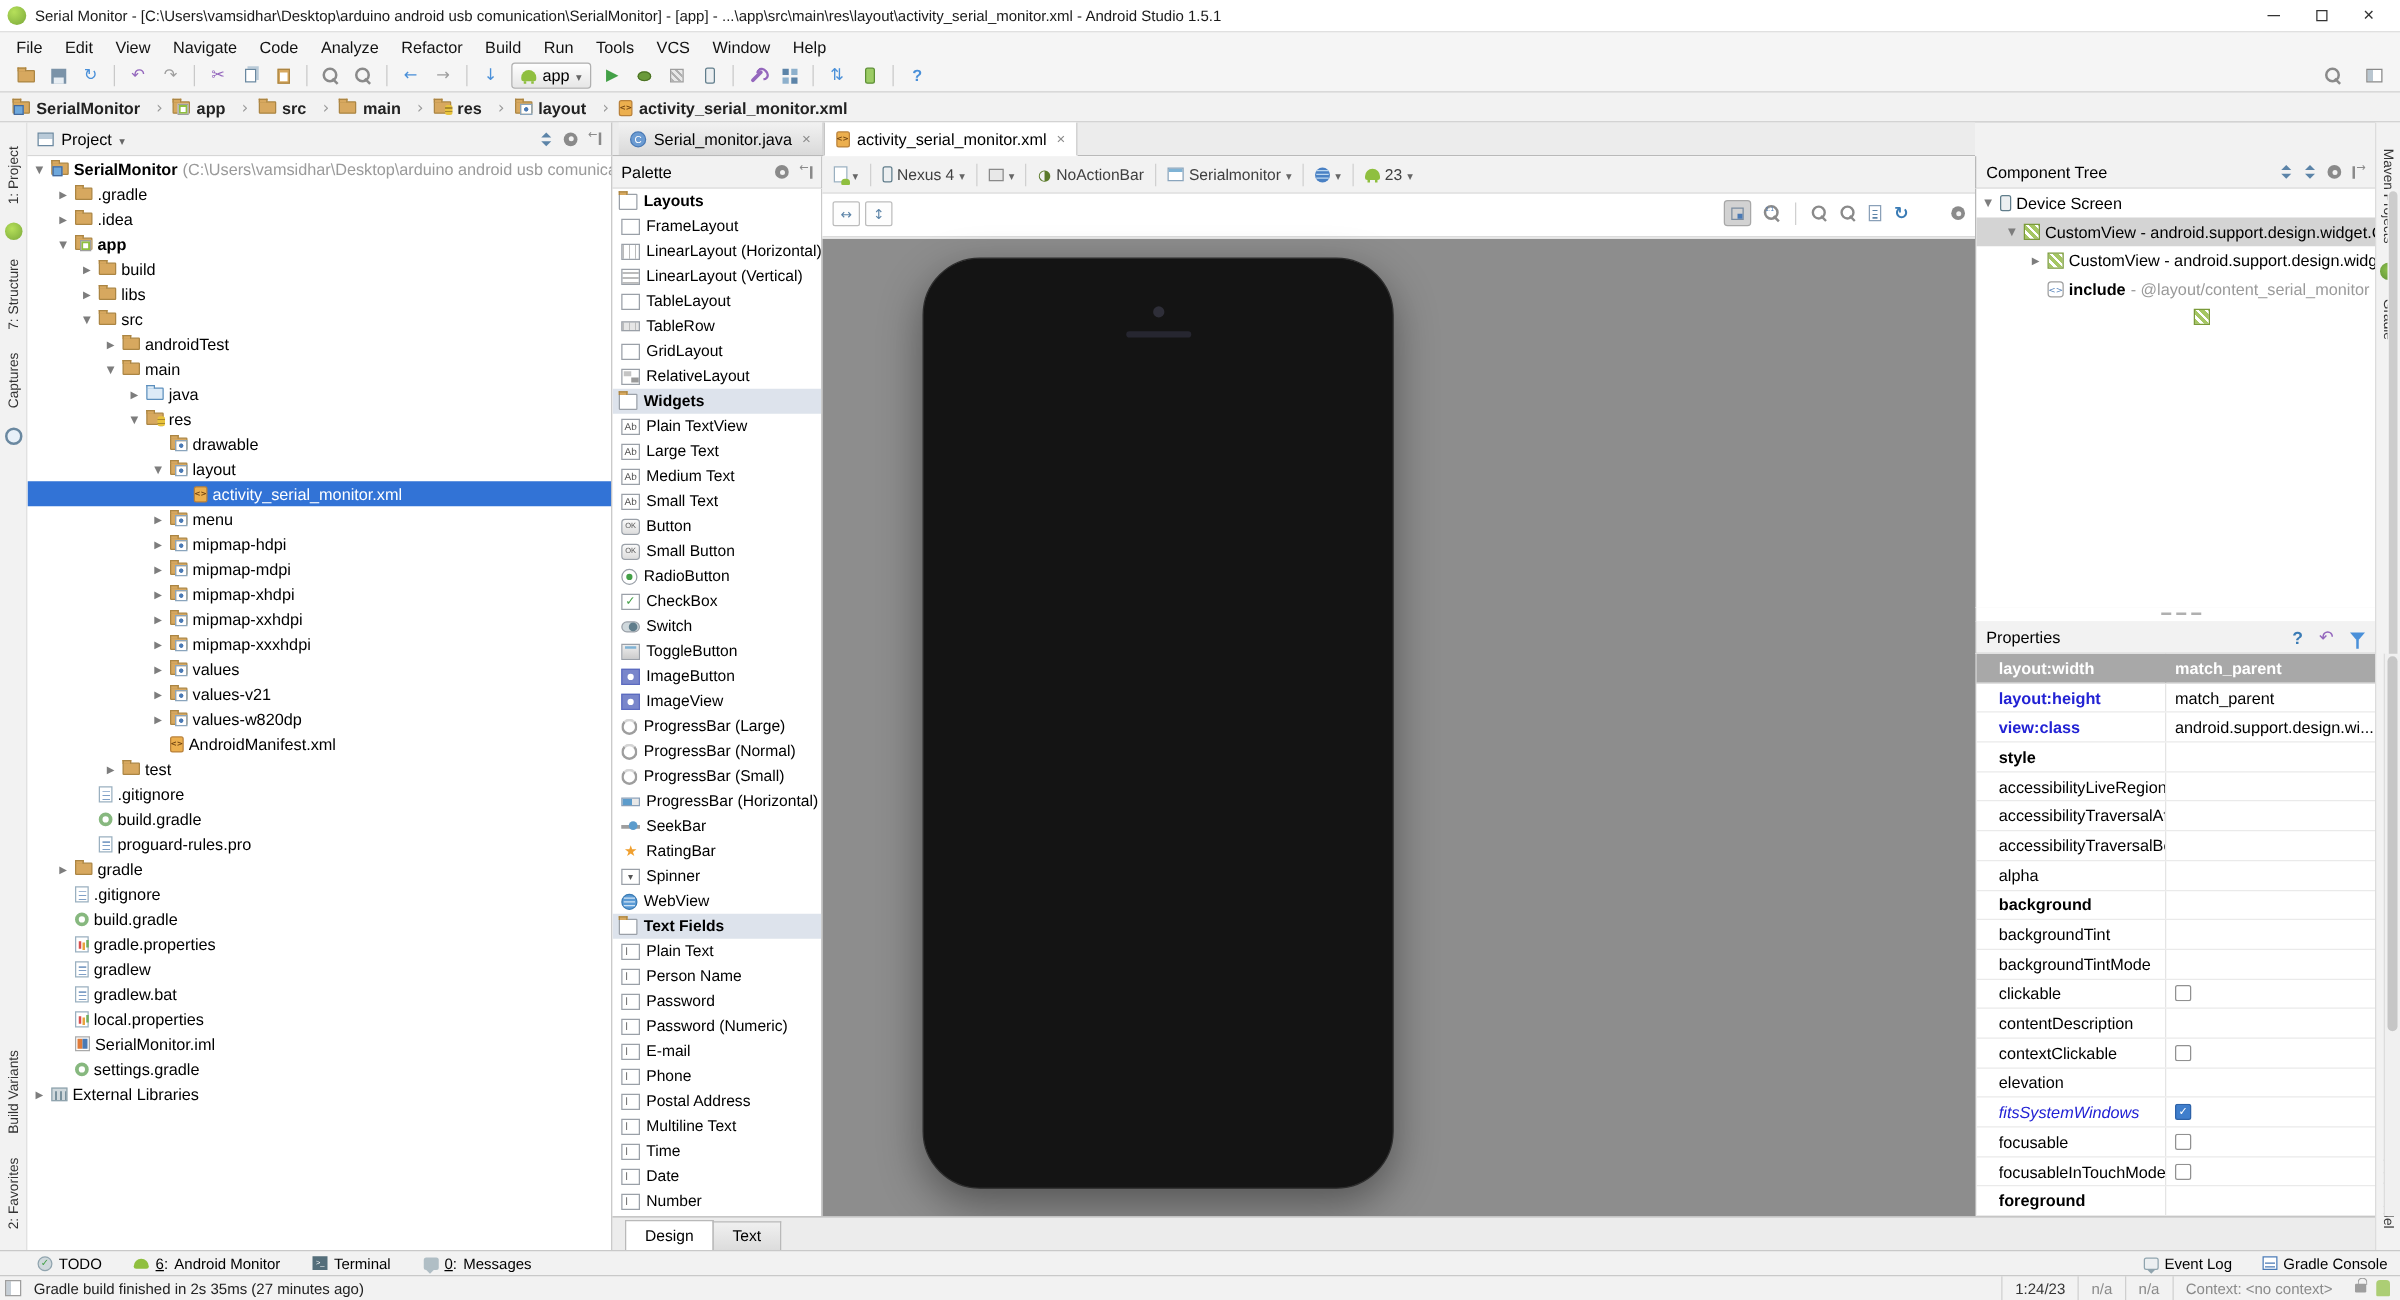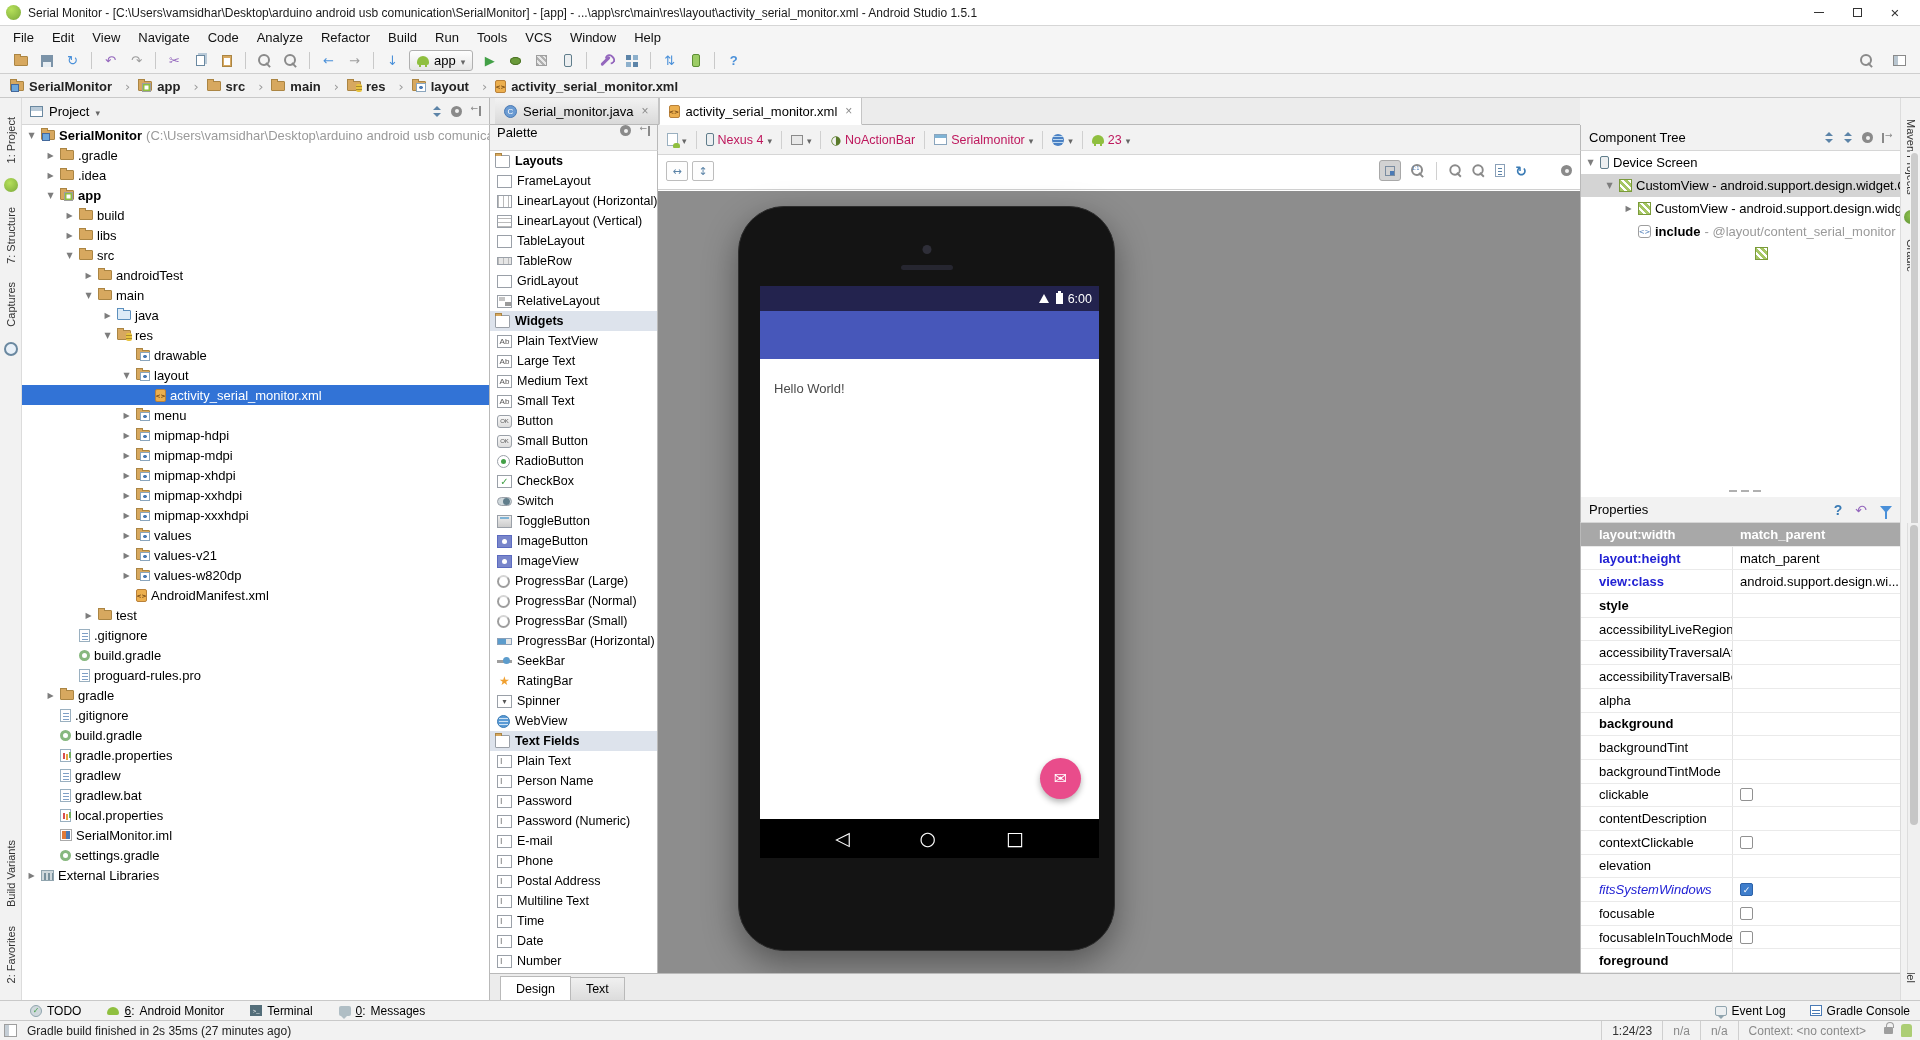--- a/index.html
+++ b/index.html
@@ -116,21 +116,21 @@
   .ic-include { width:13px; height:13px; border-radius:3px; border:1px solid #9e9e9e; background:#fff; }
   .ic-include::after { content:'<>'; font-size:7px; color:#4a7ab5; font-family:"DejaVu Sans",sans-serif; }
 
   
   .tabbar { position:absolute; left:490px; top:98px; width:1090px; height:27px; background:#ececec; border-bottom:1px solid #b9b9b9; display:flex; align-items:stretch; padding-left:5px; }
   .etab { display:flex; align-items:center; gap:6px; padding:0 9px; border-right:1px solid #c5c5c5; background:linear-gradient(#f2f2f2,#d9d9d9); font-size:13px; }
   .etab.active { background:#fff; border-left:1px solid #c5c5c5; margin-bottom:-1px; border-bottom:1px solid #fff; }
   .etab .close { color:#8a8a8a; font-size:12px; margin-left:2px; }
 
   
-  .pal-head { position:absolute; left:490px; top:125px; width:168px; height:26px; background:#f2f2f2; border-bottom:1px solid #d6d6d6; border-right:1px solid #b9b9b9; display:flex; align-items:flex-start; padding:0 7px; }
+  .pal-head { position:absolute; left:490px; top:125px; width:168px; height:26px; background:#f2f2f2; border-bottom:1px solid #d6d6d6; border-right:1px solid #b9b9b9; display:flex; align-items:center; padding:0 7px; }
   .palette { position:absolute; left:490px; top:151px; width:168px; height:822px; background:#fff; border-right:1px solid #b9b9b9; overflow:hidden; }
   .pal-row { display:flex; align-items:center; gap:5px; height:20px; padding-left:7px; white-space:nowrap; font-size:12.5px; }
   .pal-row.sec { font-weight:bold; padding-left:5px; }
   .pal-row.tint { background:#dde3ec; }
   .pal-sb { position:absolute; right:1px; top:151px; width:9px; height:822px; background:#f4f4f4; }
   .pal-sb::after { content:''; position:absolute; left:1px; right:1px; top:2px; height:440px; background:#cdcdcd; border-radius:4px; }
 
   
   .pic { width:15px; height:13px; border:1px solid #9aa0a8; background:#fff; flex:none; position:relative; display:inline-flex; align-items:center; justify-content:center; font-size:8px; color:#555; }
   .ic-lay-linh { background:#fff repeating-linear-gradient(90deg,#bbb 0 1px,transparent 1px 5px); }
@@ -157,21 +157,21 @@
   .ic-w-star { border:none; background:none; }
   .ic-w-star::after { content:'★'; color:#f0a030; font-size:12px; font-family:"DejaVu Sans",sans-serif; }
   .ic-w-spin::after { content:'▾'; font-size:8px; font-family:"DejaVu Sans",sans-serif; }
   .ic-w-web { border-radius:50%; width:13px; height:13px; background:#5b9bd5; border-color:#3a7bb5; }
   .ic-w-web::after { content:''; position:absolute; left:1px; right:1px; top:5px; height:1px; background:#cfe3f5; box-shadow:0 -3px 0 #cfe3f5, 0 3px 0 #cfe3f5; }
   .ic-w-tf { justify-content:flex-start; padding-left:2px; }
   .ic-w-tf::after { content:'I'; font-size:9px; color:#777; }
 
   
   .design { position:absolute; left:658px; top:125px; width:922px; bottom:67px; background:#fff; }
-  .d-toolbar { height:30px; background:#f2f2f2; border-bottom:1px solid #d6d6d6; display:flex; align-items:center; padding:0 9px; gap:7px; font-size:12.5px; color:#be185d; }
+  .d-toolbar { height:30px; background:#f2f2f2; border-bottom:1px solid #d6d6d6; display:flex; align-items:center; padding:0 9px; gap:7px; font-size:12.5px; color:#404040; }
   .d-item { display:flex; align-items:center; gap:4px; }
   .d-sep { width:1px; height:18px; background:#d0d0d0; margin:0 2px; }
   .i-cfg { width:11px; height:13px; background:#fff; border:1px solid #9ab0c0; position:relative; }
   .i-cfg::after { content:''; position:absolute; right:-3px; bottom:-3px; width:7px; height:5px; background:#8fbf3f; border-radius:3px 3px 1px 1px; }
   .i-rotate { width:12px; height:10px; border:1px solid #8a8a8a; background:#e8e8e8; }
   .i-theme::after { content:'◑'; font-family:"DejaVu Sans",sans-serif; color:#5a7a2a; font-size:12px; }
   .i-activity { width:13px; height:11px; border:1px solid #8aa5bd; background:linear-gradient(#7fb3d5 0 3px,#fff 3px); }
   .i-globe { width:12px; height:12px; border-radius:50%; background:#4a81c4; position:relative; }
   .i-globe::after { content:''; position:absolute; left:1px; right:1px; top:5px; height:1px; background:#bcd7ef; box-shadow:0 -3px 0 #bcd7ef,0 3px 0 #bcd7ef; }
   .d-subrow { height:35px; background:#fff; border-bottom:1px solid #d0d0d0; position:relative; }
@@ -997,39 +997,20 @@
       <span class="i-doc"></span>
       <span class="z-refresh sym">↻</span>
       <span style="width:14px"></span>
       <span class="gear"></span>
     </span>
   </div>
   <div class="canvas">
     <div class="phone">
       <span class="cam"></span>
       <span class="speaker"></span>
-      <div class="screen">
-        <div class="p-status">
-          <span class="wifi"></span>
-          <span class="batt"></span>
-          <span class="p-time">6:00</span>
-        </div>
-        <div class="p-appbar"></div>
-        <div class="p-body">
-          <span class="hello">Hello World!</span>
-          <span class="fab">
-              <span class="env sym">✉</span>
-            </span>
-        </div>
-        <div class="p-nav">
-          <span class="sym">◁</span>
-          <span class="sym">○</span>
-          <span class="sym">□</span>
-        </div>
-      </div>
     </div>
   </div>
 </div>
 
 <div class="ct-head">
   <span>Component Tree</span>
   <span class="head-icons">
     <span class="tri-pair"></span>
     <span class="tri-pair" style="transform:scaleY(-1)"></span>
     <span class="gear"></span>

